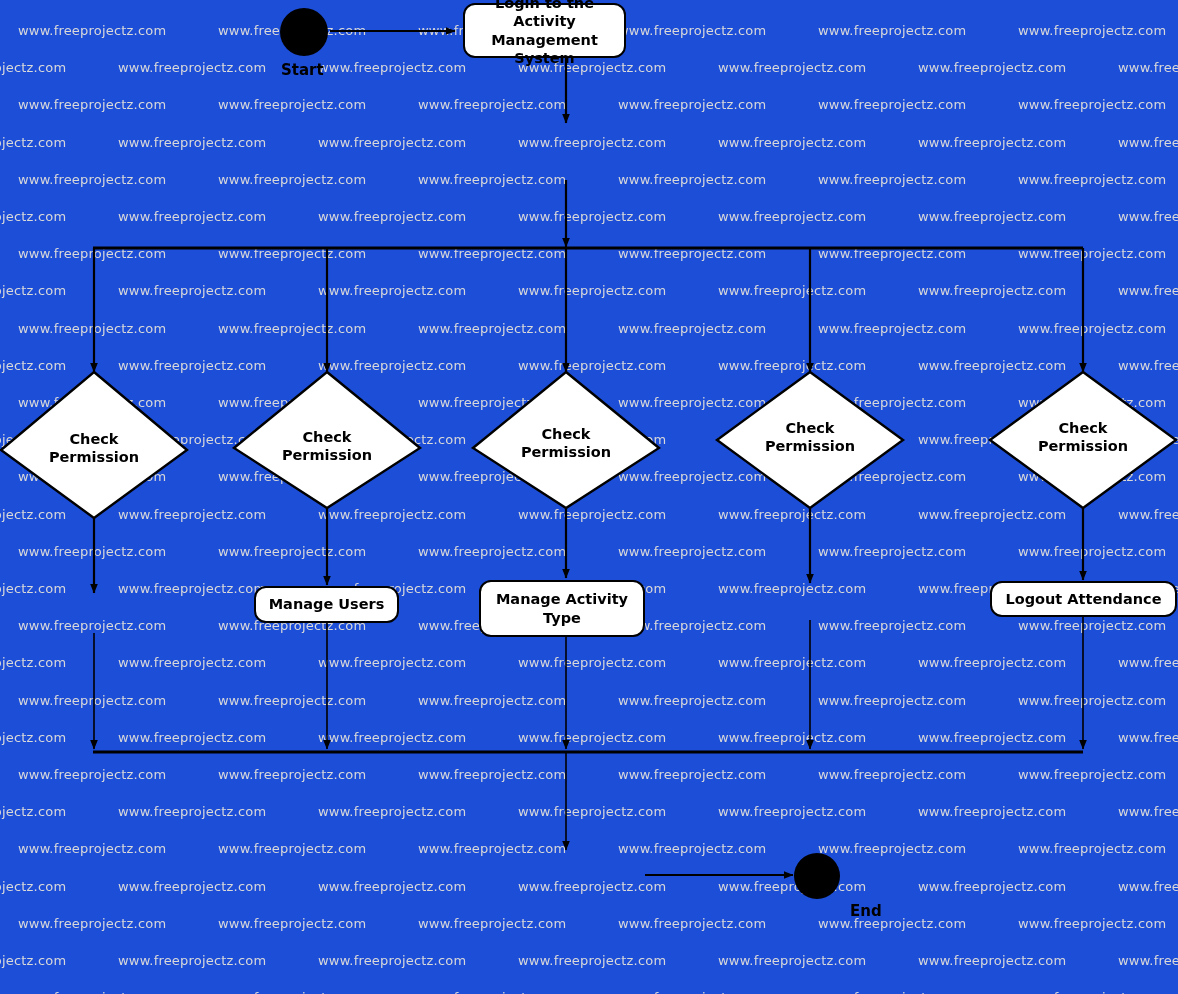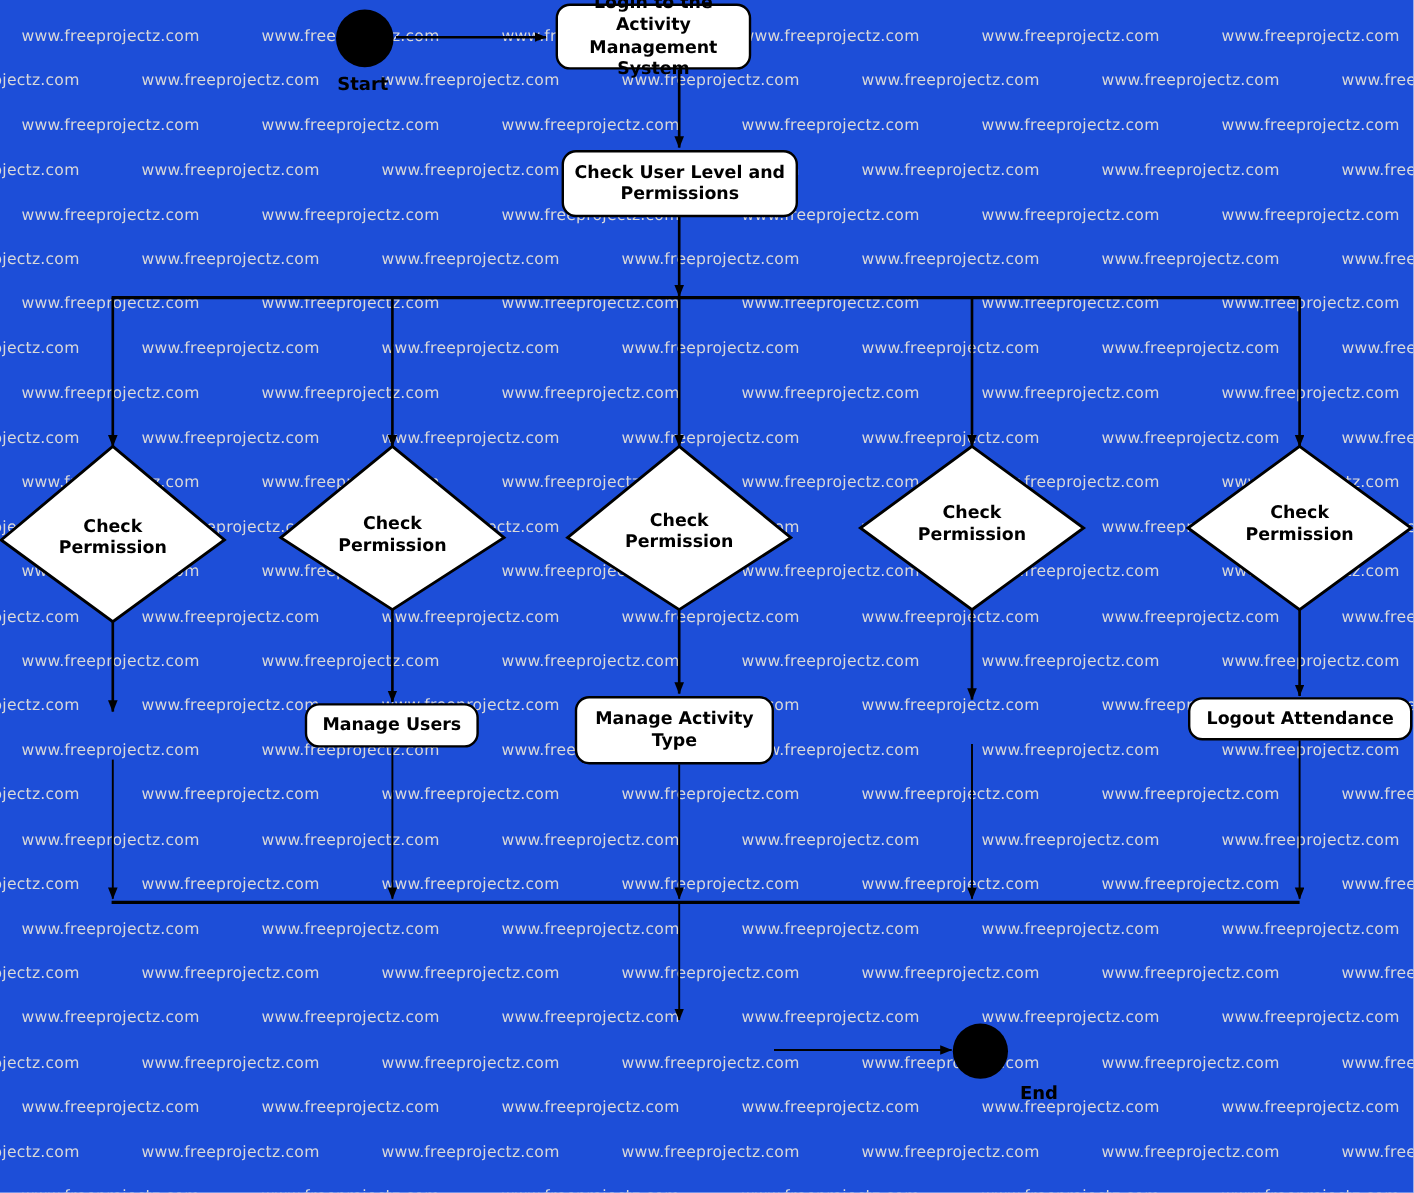--- a/index.html
+++ b/index.html
@@ -355,21 +355,20 @@
     </svg>
 
     <div class="node initial-node" style="left:280px; top:8px; width:48px; height:48px;"></div>
     <div class="node-label" style="left:281px; top:61px;">Start</div>
 
     <div class="node final-node" style="left:794px; top:853px; width:46px; height:46px;"></div>
     <div class="node-label" style="left:850px; top:902px;">End</div>
 
     <div class="node action-node" style="left:463px; top:3px; width:163px; height:55px;">Login to the Activity Management System</div>
 
-    <div class="node action-node" style="left:468px; top:125px; width:197px; height:56px;">Check User Level and Permissions</div>
 
 
     <div class="node action-node" style="left:479px; top:580px; width:166px; height:57px;">Manage Activity Type</div>
 
     <div class="node action-node" style="left:254px; top:586px; width:145px; height:37px;">Manage Users</div>
 
 
     <div class="node action-node" style="left:990px; top:581px; width:187px; height:36px;">Logout Attendance</div>
 
 

